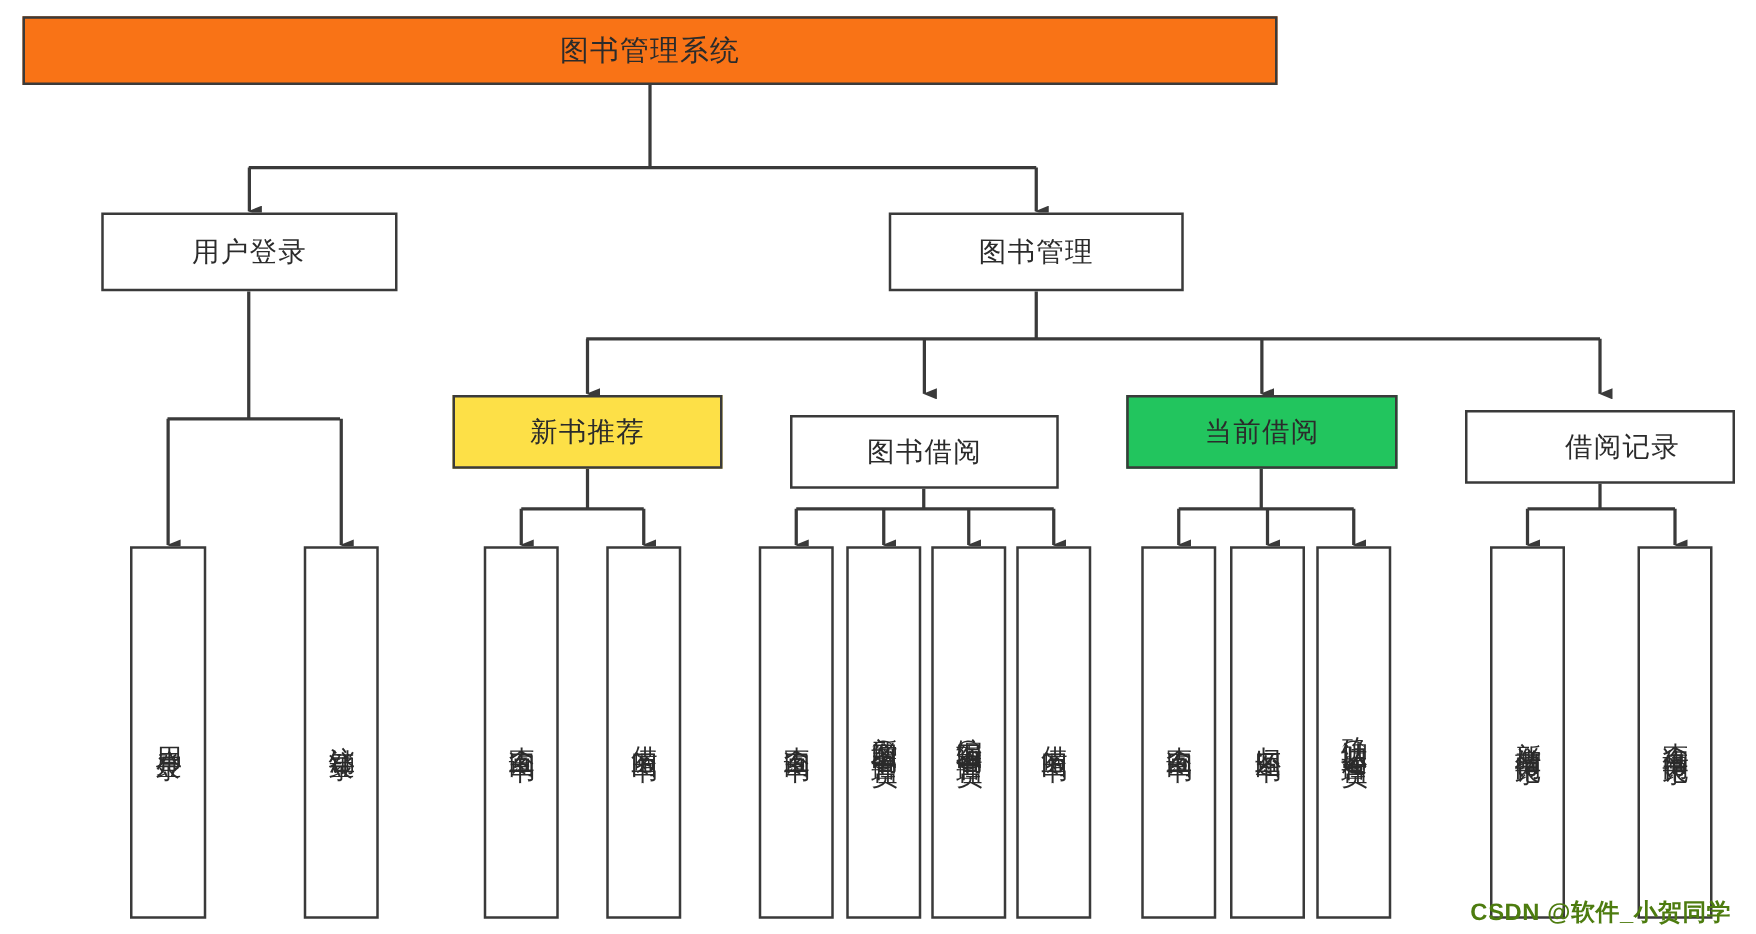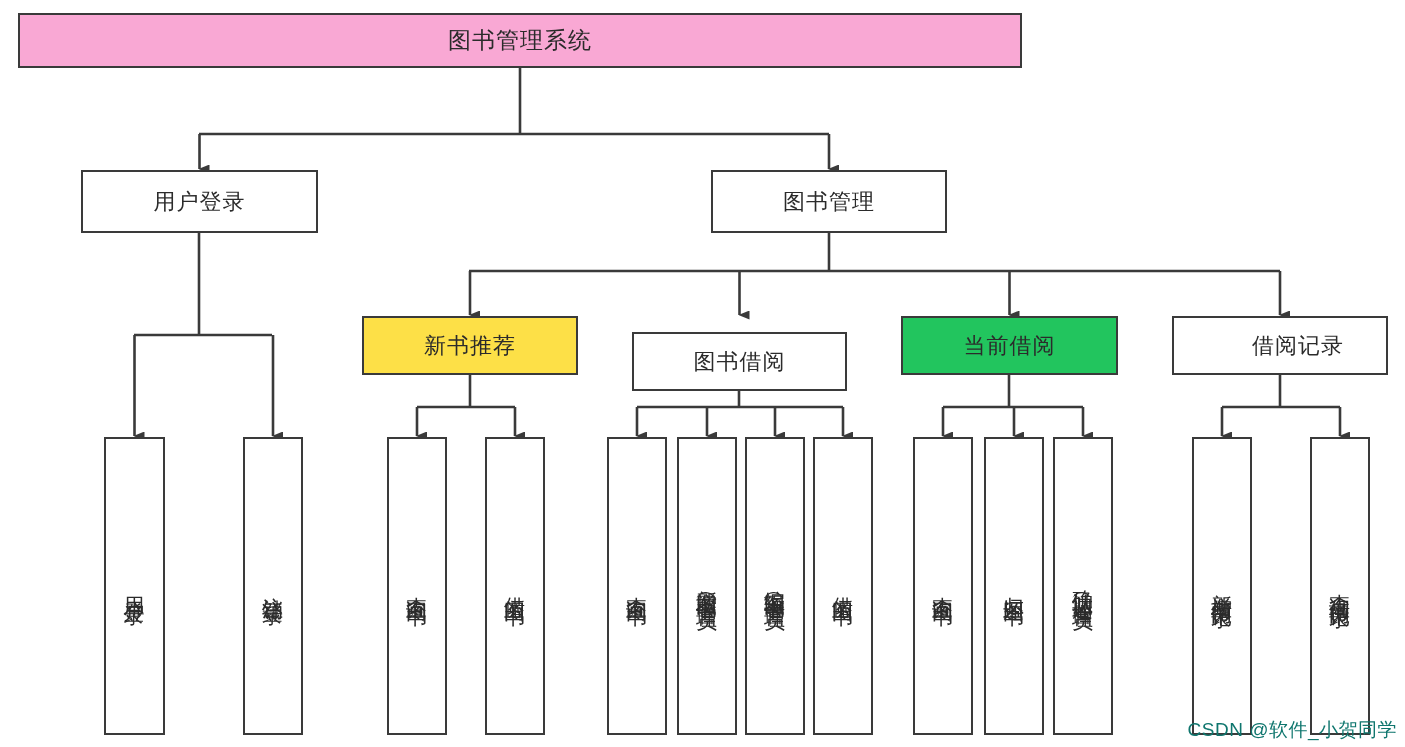--- a/index.html
+++ b/index.html
@@ -52,27 +52,28 @@
     letter-spacing: 3px;
     white-space: normal;
     line-height: 1.0;
   }
   .node.root .node-label { font-size: 23px; }
   .node.level2 .node-label { font-size: 22px; }
   .node.level3 .node-label { font-size: 22px; }
   .node.leaf .node-label { font-size: 21px; }
   .watermark {
     position: absolute;
-    right: 8px;
+    right: 20px;
     bottom: 4px;
     font-size: 19px;
-    color: #0f766e;
+    color: #4d7c0f;
     white-space: nowrap;
     letter-spacing: 0.5px;
     font-family: "Liberation Sans", "DejaVu Sans", sans-serif;
+    font-weight: bold;
   }
 </style>
 </head>
 <body>
 
 <div id="diagram-root">
 
   <svg class="connectors" viewBox="0 0 1405 747" xmlns="http://www.w3.org/2000/svg">
     <defs>
       <marker id="arrowhead" markerWidth="9" markerHeight="11" refX="4.5" refY="10" orient="auto" markerUnits="userSpaceOnUse">
@@ -110,39 +111,39 @@
         <line x1="843" y1="407" x2="843" y2="436" marker-end="url(#arrowhead)"></line>
         <line x1="943" y1="407" x2="943" y2="436" marker-end="url(#arrowhead)"></line>
         <line x1="1014" y1="407" x2="1014" y2="436" marker-end="url(#arrowhead)"></line>
         <line x1="1083" y1="407" x2="1083" y2="436" marker-end="url(#arrowhead)"></line>
         <line x1="1222" y1="407" x2="1222" y2="436" marker-end="url(#arrowhead)"></line>
         <line x1="1340" y1="407" x2="1340" y2="436" marker-end="url(#arrowhead)"></line>
       </g>
   </svg>
 
   <div id="node-layer">
-      <div class="node root" style="left: 18px; top: 13px; width: 1004px; height: 55px; border-color: rgb(58, 58, 58); background: #f9a8d4;">
+      <div class="node root" style="left: 18px; top: 13px; width: 1004px; height: 55px; border-color: rgb(58, 58, 58); background: #f97316;">
         <span class="node-label" style="color: rgb(43, 43, 43);">图书管理系统</span>
       </div>
       <div class="node level2" style="left: 81px; top: 170px; width: 237px; height: 63px; border-color: rgb(58, 58, 58); background: rgb(255, 255, 255);">
         <span class="node-label" style="color: rgb(43, 43, 43);">用户登录</span>
       </div>
       <div class="node level2" style="left: 711px; top: 170px; width: 236px; height: 63px; border-color: rgb(58, 58, 58); background: rgb(255, 255, 255);">
         <span class="node-label" style="color: rgb(43, 43, 43);">图书管理</span>
       </div>
       <div class="node level3" style="left: 362px; top: 316px; width: 216px; height: 59px; border-color: rgb(58, 58, 58); background: #fde047;">
         <span class="node-label" style="color: rgb(43, 43, 43);">新书推荐</span>
       </div>
       <div class="node level3" style="left: 632px; top: 316px; width: 215px; height: 59px; border-color: rgb(58, 58, 58); background: rgb(255, 255, 255); margin-top: 16px;">
         <span class="node-label" style="color: rgb(43, 43, 43);">图书借阅</span>
       </div>
       <div class="node level3" style="left: 901px; top: 316px; width: 217px; height: 59px; border-color: rgb(58, 58, 58); background: #22c55e;">
         <span class="node-label" style="color: rgb(43, 43, 43);">当前借阅</span>
       </div>
-      <div class="node level3" style="left: 1172px; top: 316px; width: 216px; height: 59px; border-color: rgb(58, 58, 58); background: rgb(255, 255, 255); padding-left: 36px;">
+      <div class="node level3" style="left: 1172px; top: 328px; width: 216px; height: 59px; border-color: rgb(58, 58, 58); background: rgb(255, 255, 255); padding-left: 36px;">
         <span class="node-label" style="color: rgb(43, 43, 43);">借阅记录</span>
       </div>
       <div class="node leaf vertical" style="left: 104px; top: 437px; width: 61px; height: 298px; border-color: rgb(58, 58, 58); background: rgb(255, 255, 255);">
         <span class="node-label" style="color: rgb(43, 43, 43);">用户登录</span>
       </div>
       <div class="node leaf vertical" style="left: 243px; top: 437px; width: 60px; height: 298px; border-color: rgb(58, 58, 58); background: rgb(255, 255, 255);">
         <span class="node-label" style="color: rgb(43, 43, 43);">注销登录</span>
       </div>
       <div class="node leaf vertical" style="left: 387px; top: 437px; width: 60px; height: 298px; border-color: rgb(58, 58, 58); background: rgb(255, 255, 255);">
         <span class="node-label" style="color: rgb(43, 43, 43);">查询图书</span>

